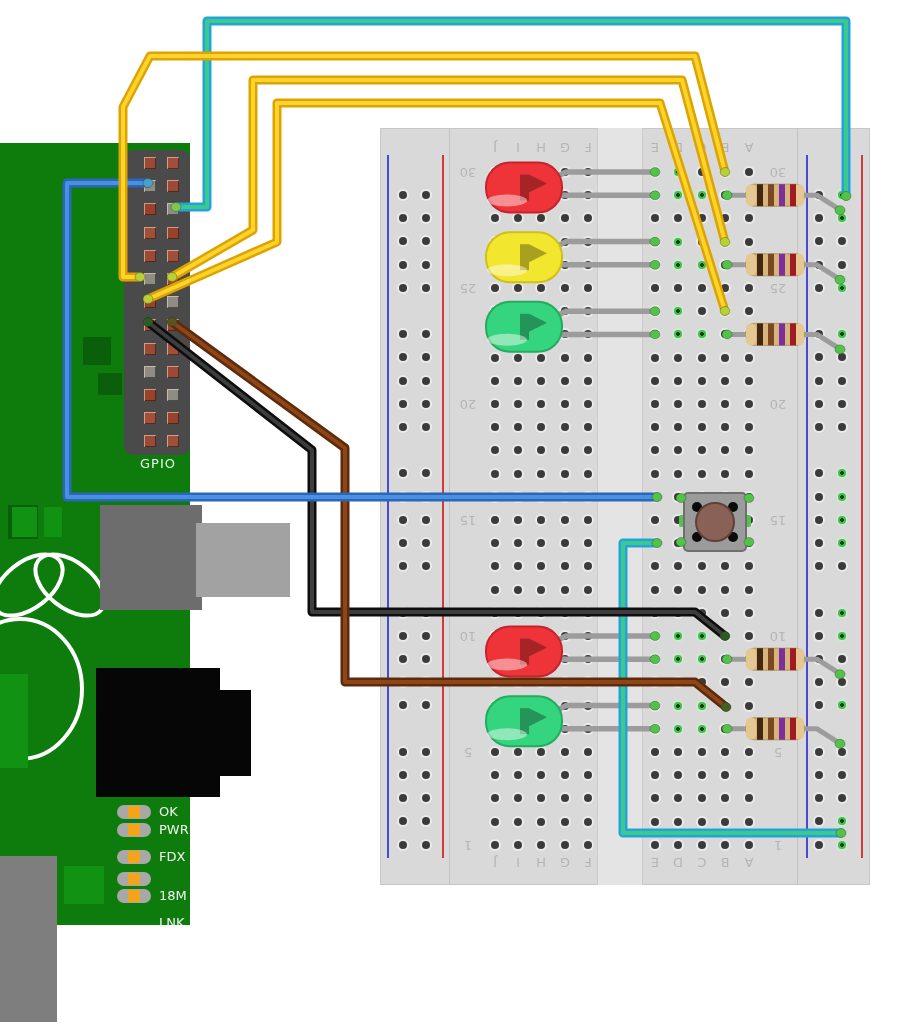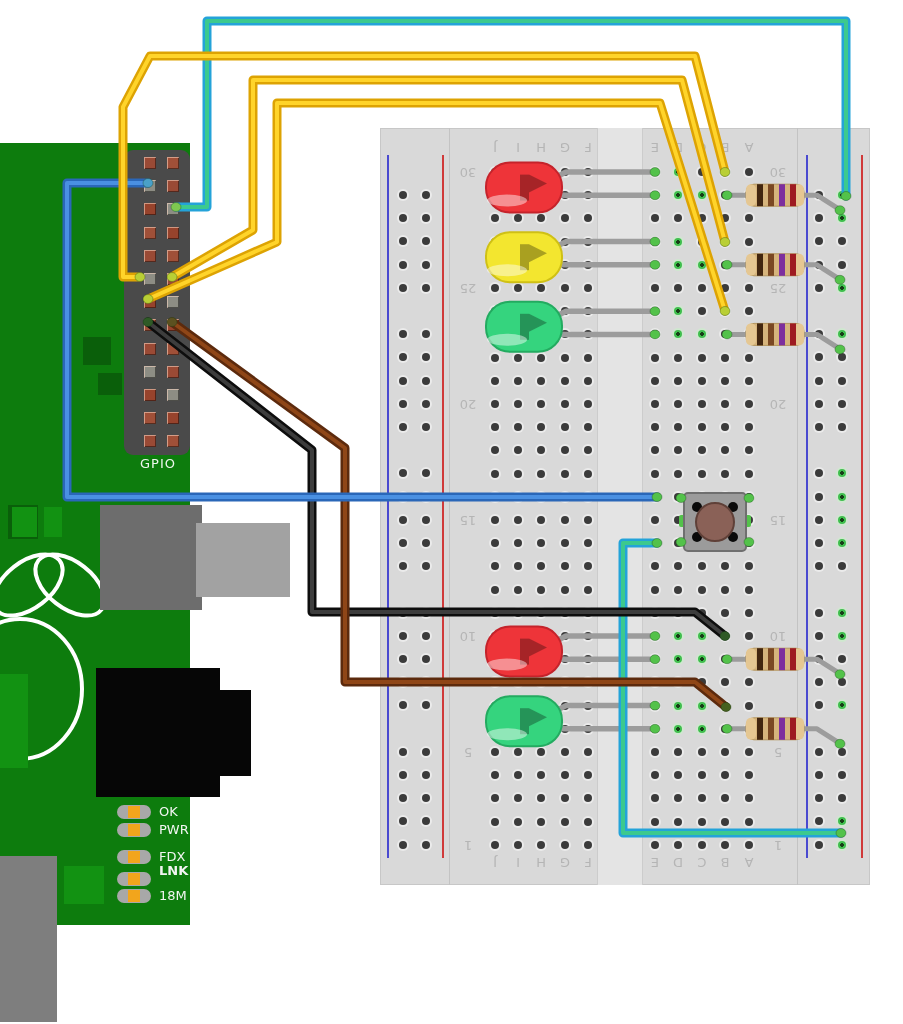--- a/index.html
+++ b/index.html
@@ -99,21 +99,21 @@
         <div class="lens" style="background: rgb(242, 165, 28);"></div>
       </div>
       <div class="statusled-label" style="top: 823px;">PWR</div>
       <div class="statusled" style="top: 850px;">
         <div class="lens" style="background: rgb(242, 165, 28);"></div>
       </div>
       <div class="statusled-label" style="top: 850px;">FDX</div>
       <div class="statusled" style="top: 872px;">
         <div class="lens" style="background: rgb(242, 165, 28);"></div>
       </div>
-      <div class="statusled-label" style="top: 864px; font-weight: bold;">LNK</div>
+      <div class="statusled-label" style="top: 916px;">LNK</div>
       <div class="statusled" style="top: 889px;">
         <div class="lens" style="background: rgb(242, 165, 28);"></div>
       </div>
       <div class="statusled-label" style="top: 889px;">18M</div>
     </div>
 
   <div id="breadboard">
     <div class="rail" style="left: 7px; background: rgb(74, 74, 208);"></div>
     <div class="rail" style="left: 62px; background: rgb(208, 58, 58);"></div>
     <div class="rail" style="left: 426px; background: rgb(74, 74, 208);"></div>

